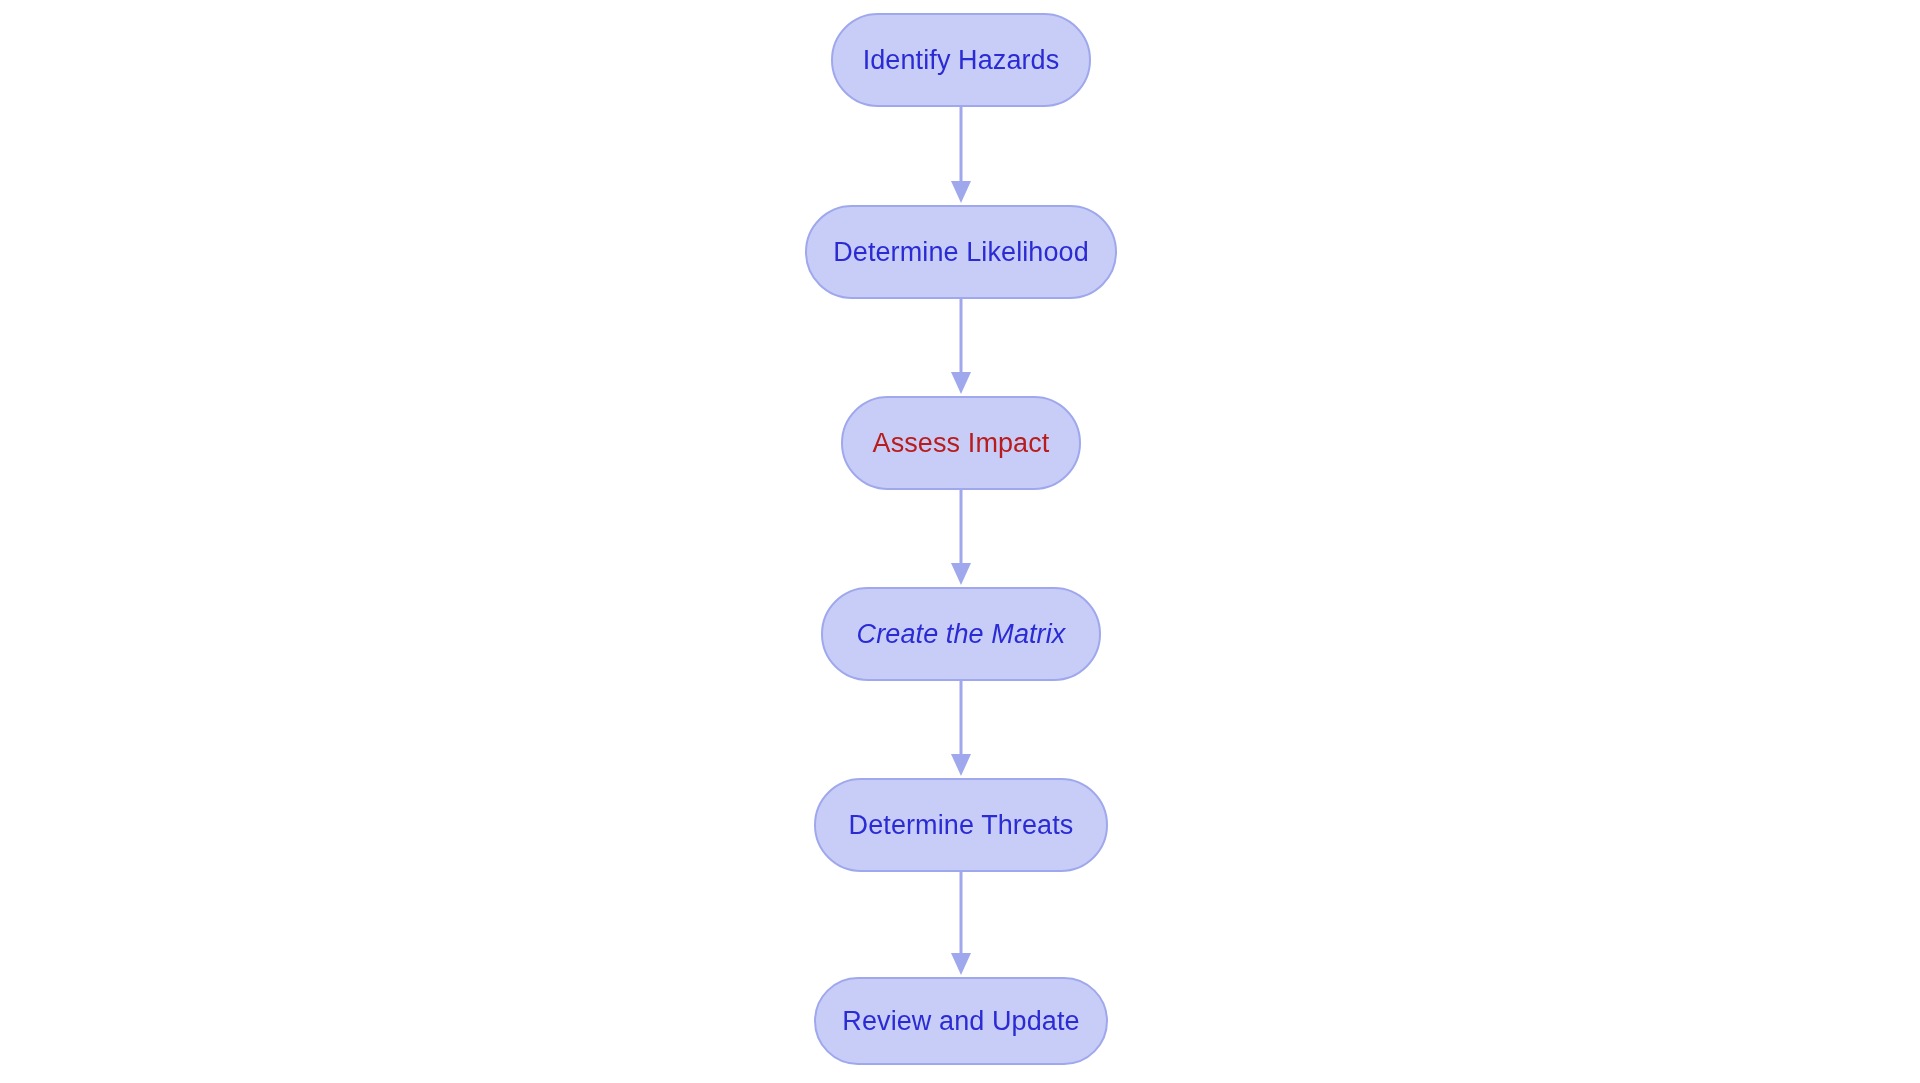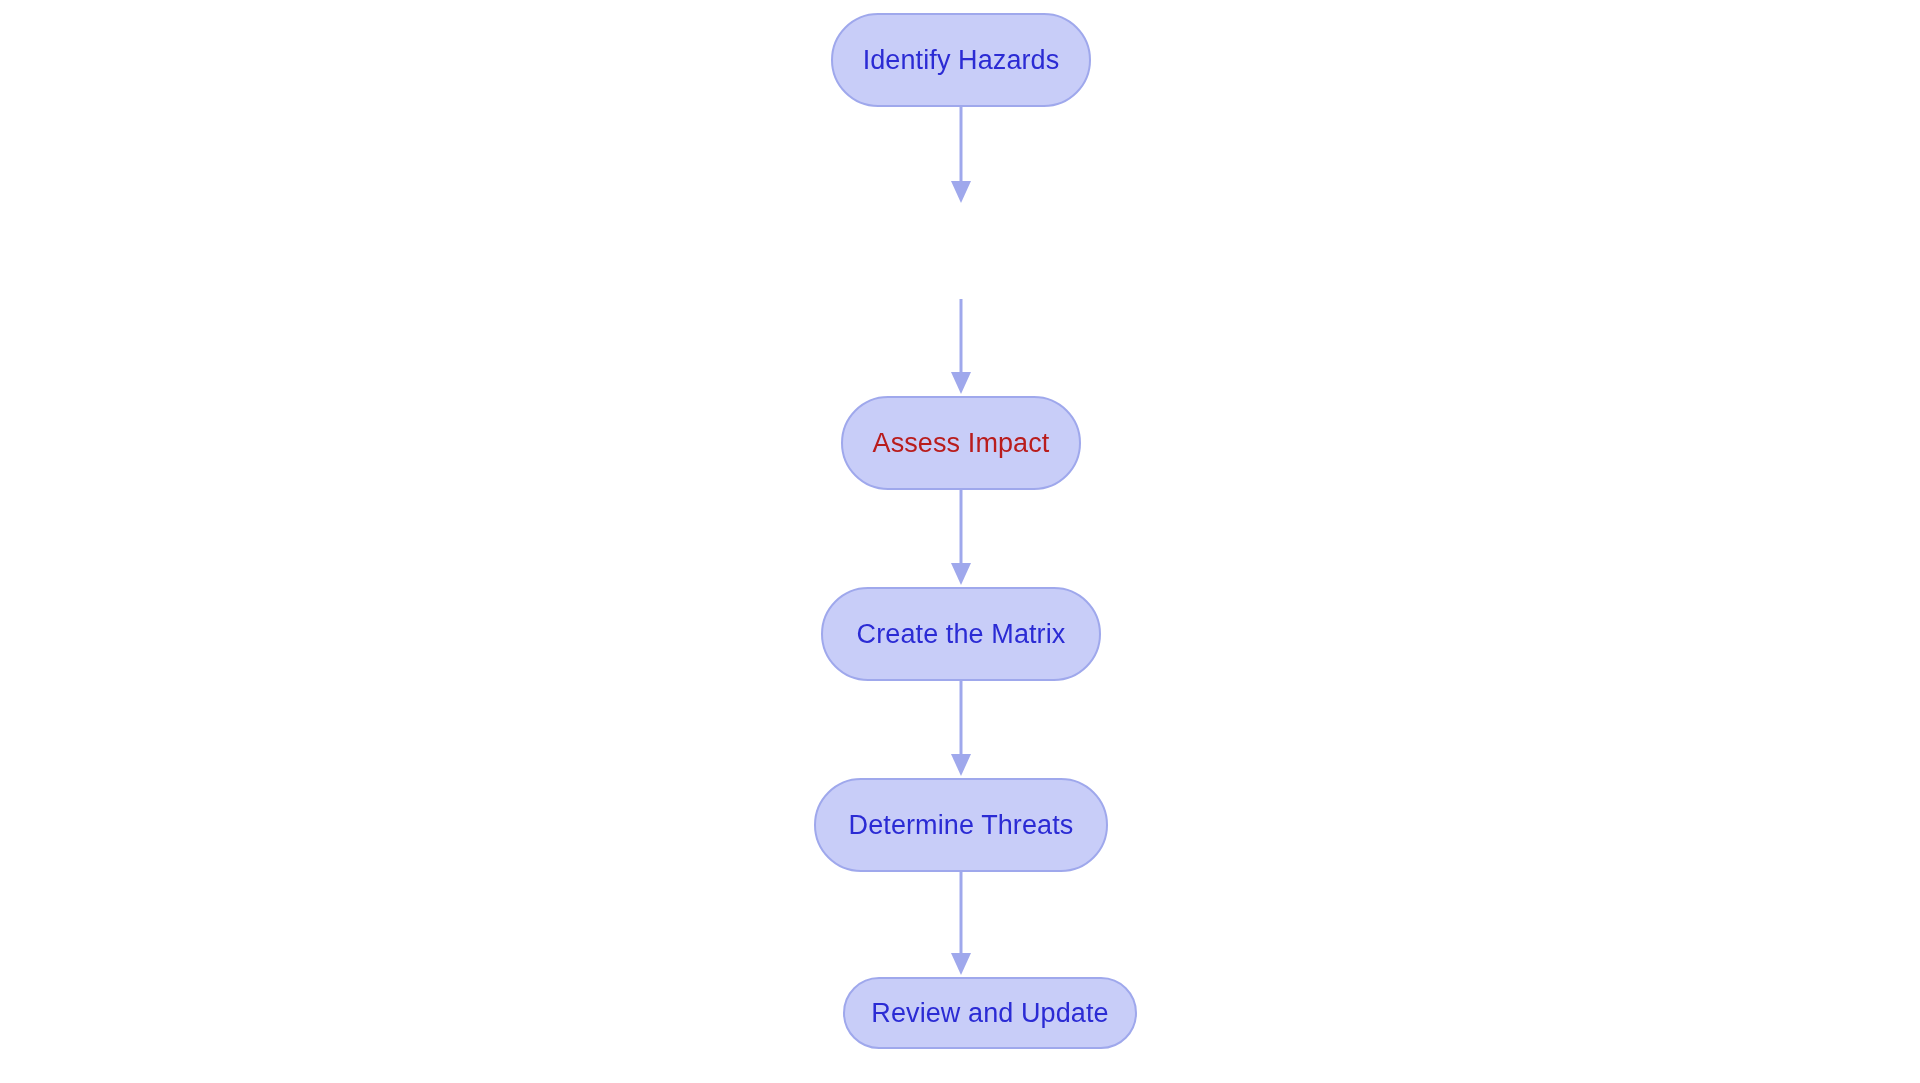--- a/index.html
+++ b/index.html
@@ -89,30 +89,33 @@
 
   <svg class="flow-edge" width="30" height="105" viewBox="0 0 30 105" preserveAspectRatio="none" style="left: 961px; top: 872px;">
     <line class="flow-edge-stem" x1="15" y1="0" x2="15" y2="85" style="stroke: rgb(159, 168, 236);"></line>
     <polygon class="flow-edge-head" points="15,103 5,81 25,81" style="fill: rgb(159, 168, 236);"></polygon>
   </svg>
 
   <div class="flow-node" style="left: 961px; top: 13px; width: 260px; height: 94px; background: rgb(200, 205, 248); border-color: rgb(159, 168, 236);">
     <span class="flow-node-label" style="color: rgb(43, 43, 212);">Identify Hazards</span>
   </div>
 
+  <div class="flow-node" style="left: 961px; top: 205px; width: 312px; height: 94px; background: rgb(200, 205, 248); border-color: rgb(159, 168, 236);">
+    <span class="flow-node-label" style="color: rgb(43, 43, 212);">Determine Likelihood</span>
+  </div>
 
   <div class="flow-node" style="left: 961px; top: 396px; width: 240px; height: 94px; background: rgb(200, 205, 248); border-color: rgb(159, 168, 236);">
     <span class="flow-node-label" style="color: #b91c1c;">Assess Impact</span>
   </div>
 
   <div class="flow-node" style="left: 961px; top: 587px; width: 280px; height: 94px; background: rgb(200, 205, 248); border-color: rgb(159, 168, 236);">
-    <span class="flow-node-label" style="color: rgb(43, 43, 212);">Create the Matrix</span>
+    <span class="flow-node-label" style="color: rgb(43, 43, 212); font-style: italic;">Create the Matrix</span>
   </div>
 
   <div class="flow-node" style="left: 961px; top: 778px; width: 294px; height: 94px; background: rgb(200, 205, 248); border-color: rgb(159, 168, 236);">
     <span class="flow-node-label" style="color: rgb(43, 43, 212);">Determine Threats</span>
   </div>
 
-  <div class="flow-node" style="left: 990px; top: 977px; width: 294px; height: 72px; background: rgb(200, 205, 248); border-color: rgb(159, 168, 236);">
+  <div class="flow-node" style="left: 961px; top: 977px; width: 294px; height: 88px; background: rgb(200, 205, 248); border-color: rgb(159, 168, 236);">
     <span class="flow-node-label" style="color: rgb(43, 43, 212);">Review and Update</span>
   </div>
 
 </div>
 
 </body></html>

